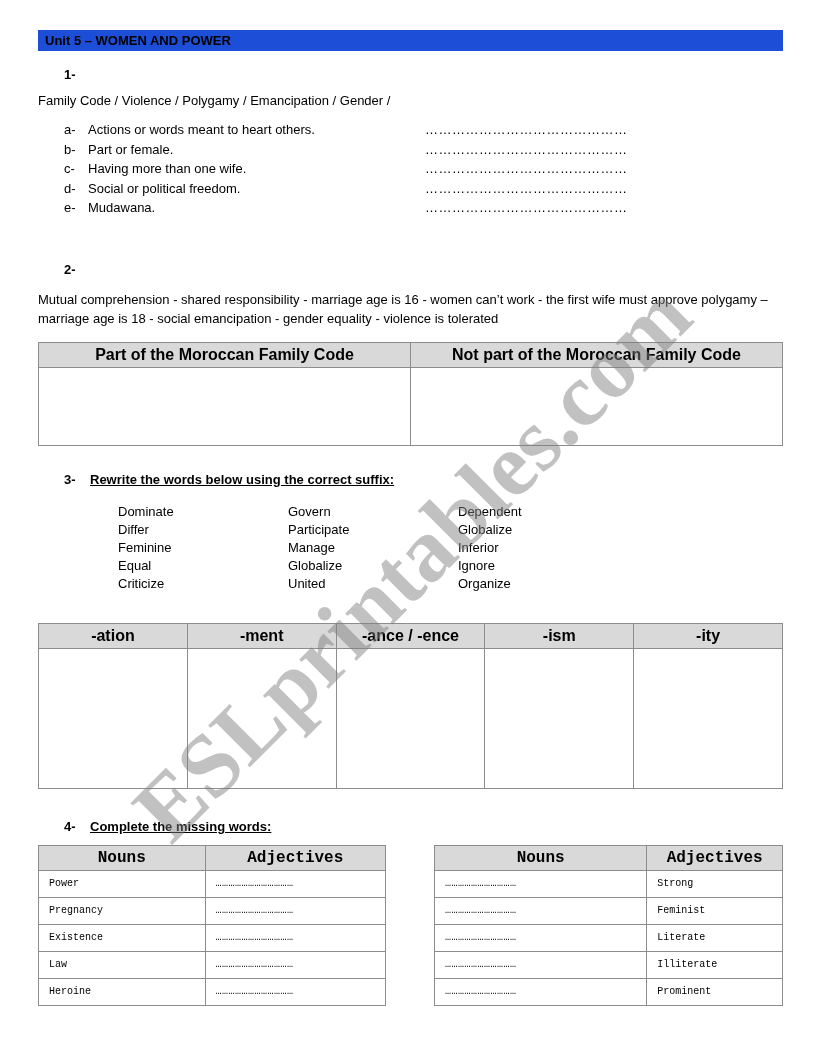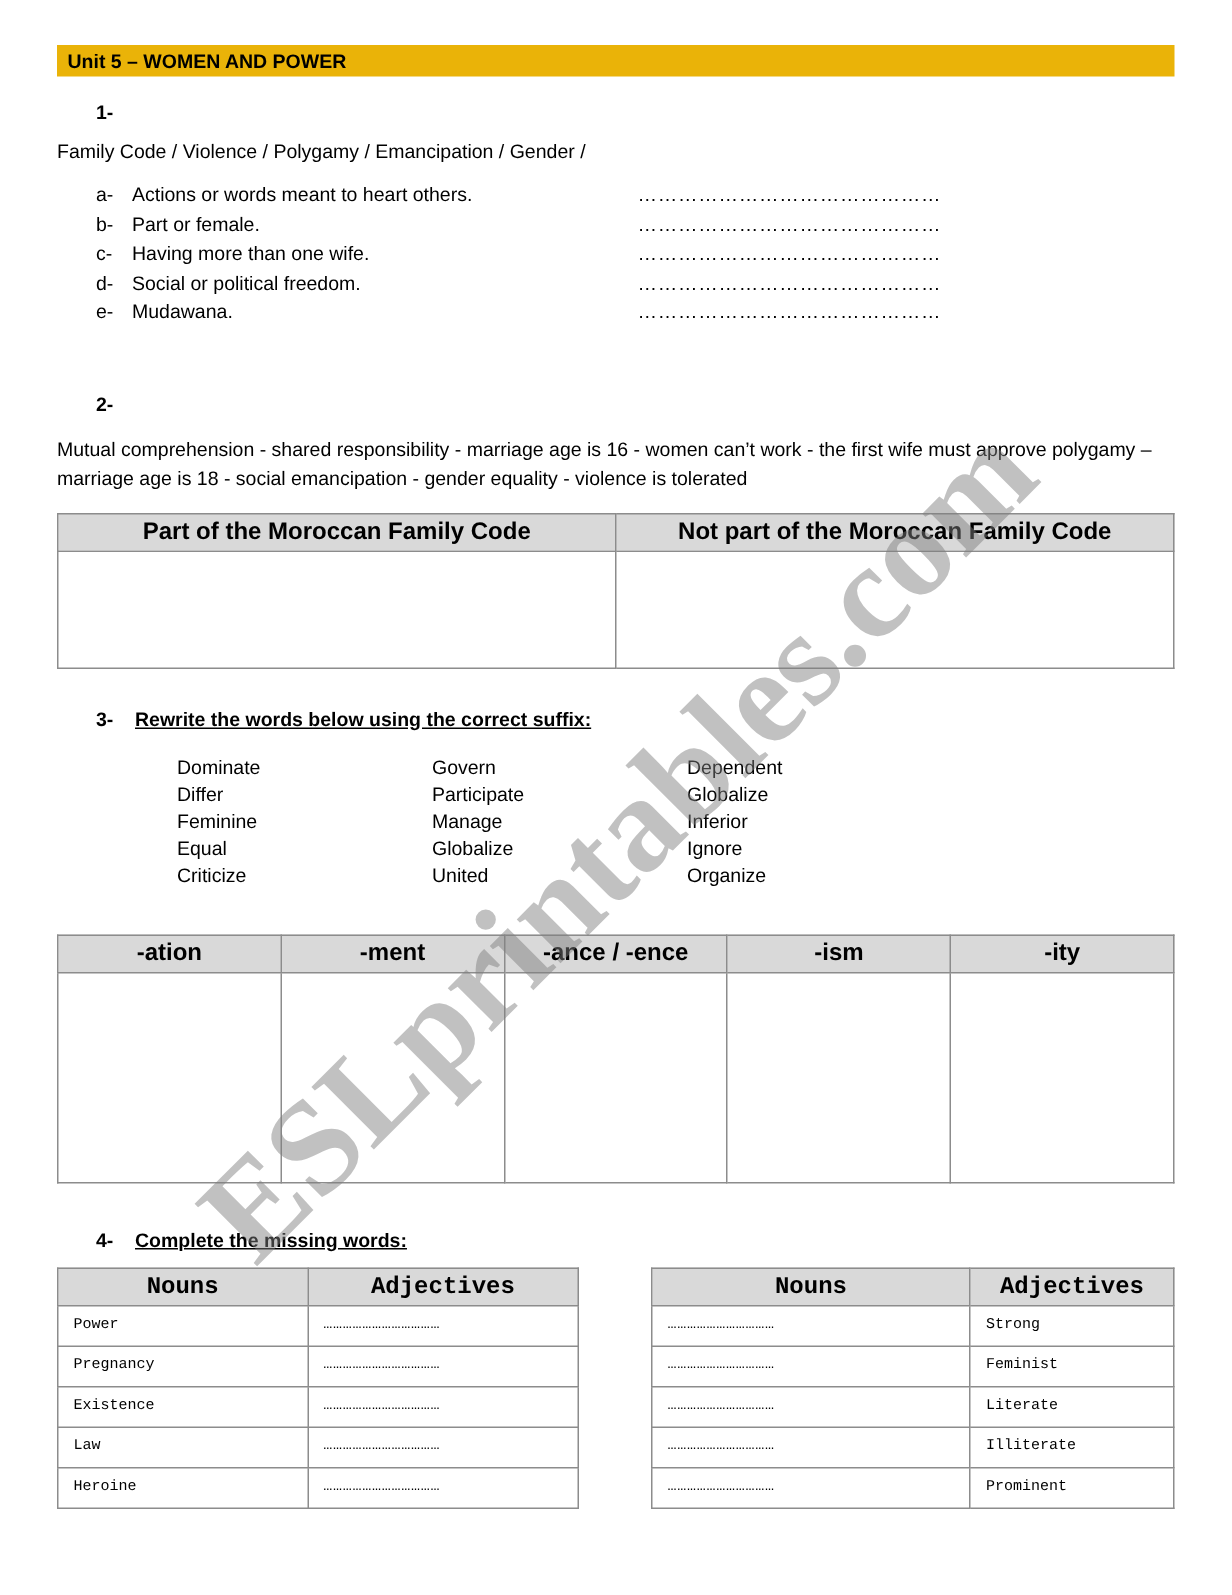--- a/index.html
+++ b/index.html
@@ -9,21 +9,21 @@
     width: 821px;
     height: 1063px;
     background: #ffffff;
     font-family: "Liberation Sans", sans-serif;
     font-size: 13px;
     color: #000;
     padding: 30px 38px 0 38px;
     overflow: hidden;
   }
   .title-bar {
-    background: #eab308;
+    background: #1d4ed8;
     font-weight: 700;
     font-size: 13px;
     padding: 3px 7px;
   }
   .ex-heading {
     margin-left: 26px;
     font-weight: 700;
     display: flex;
   }
   .ex-num { width: 26px; flex: none; }

